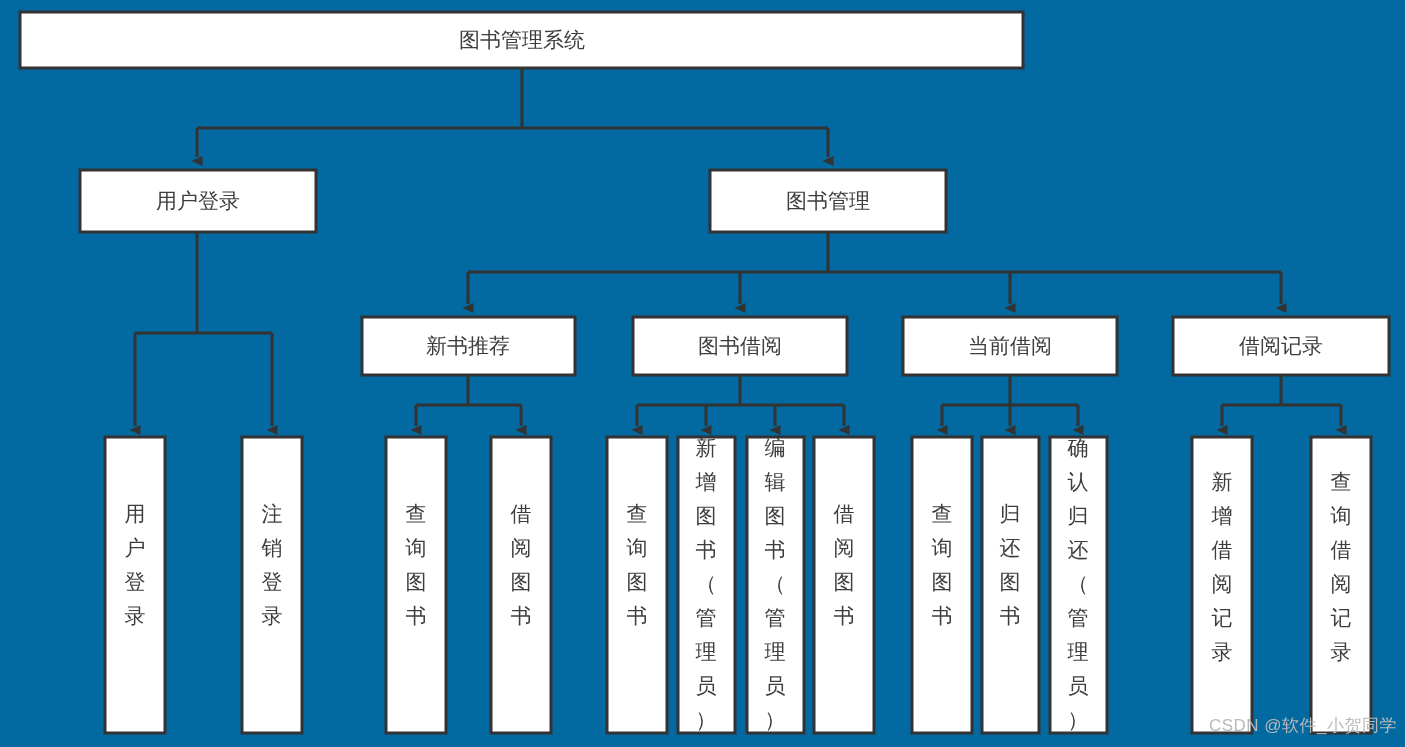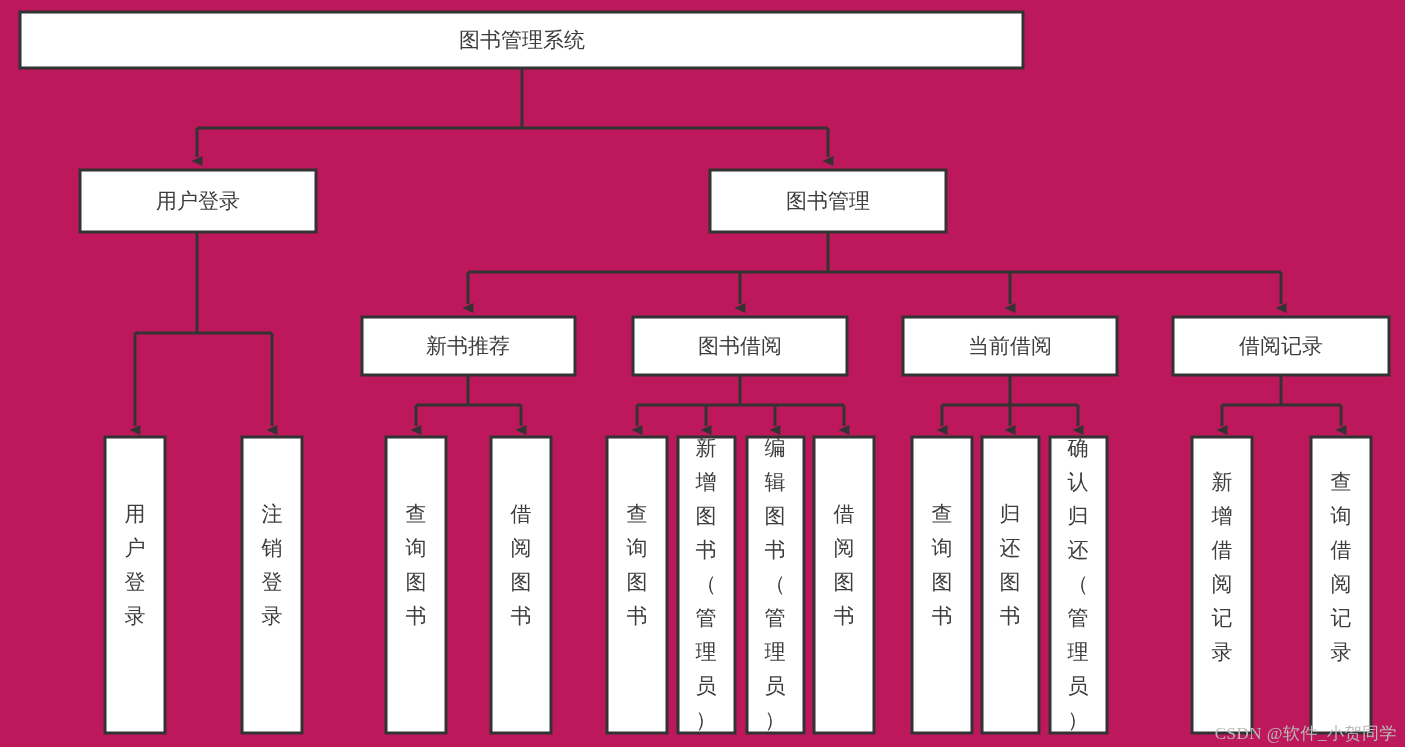--- a/index.html
+++ b/index.html
@@ -1,40 +1,40 @@
 <!DOCTYPE html>
 <html><head>
 <meta charset="utf-8">
 <style>
   html,body{margin:0;padding:0;background:#ffffff;}
   body{
     font-family:"Liberation Sans","DejaVu Sans",sans-serif;
     width:1405px;height:747px;overflow:hidden;position:relative;
   }
-  #diagram-root{position:relative;width:1405px;height:747px;background:#be185d;}
+  #diagram-root{position:relative;width:1405px;height:747px;background:#0369a1;}
   svg#flow{position:absolute;left:0;top:0;width:1405px;height:747px;display:block;}
   .node-rect{fill:#ffffff;stroke:#333333;stroke-width:3;}
   .edge{stroke:#333333;stroke-width:3;fill:none;stroke-linecap:butt;}
   .node-label{
     fill:#3d3d3d;
     font-family:"Liberation Sans","DejaVu Sans",sans-serif;
     font-size:21px;
     text-anchor:middle;
     dominant-baseline:middle;
   }
   .node-label-vert{
     fill:#3d3d3d;
     font-family:"Liberation Sans","DejaVu Sans",sans-serif;
     font-size:21px;
     text-anchor:middle;
   }
   .watermark{
     position:absolute;
-    right:8px;bottom:2px;
-    font-family:Liberation Serif, serif;
+    right:8px;bottom:10px;
+    font-family:Liberation Sans, sans-serif;
     font-size:17px;
     color:#b9b9b9;
     letter-spacing:0.5px;
     white-space:nowrap;
     pointer-events:none;
   }
 </style>
 </head>
 <body>
 

